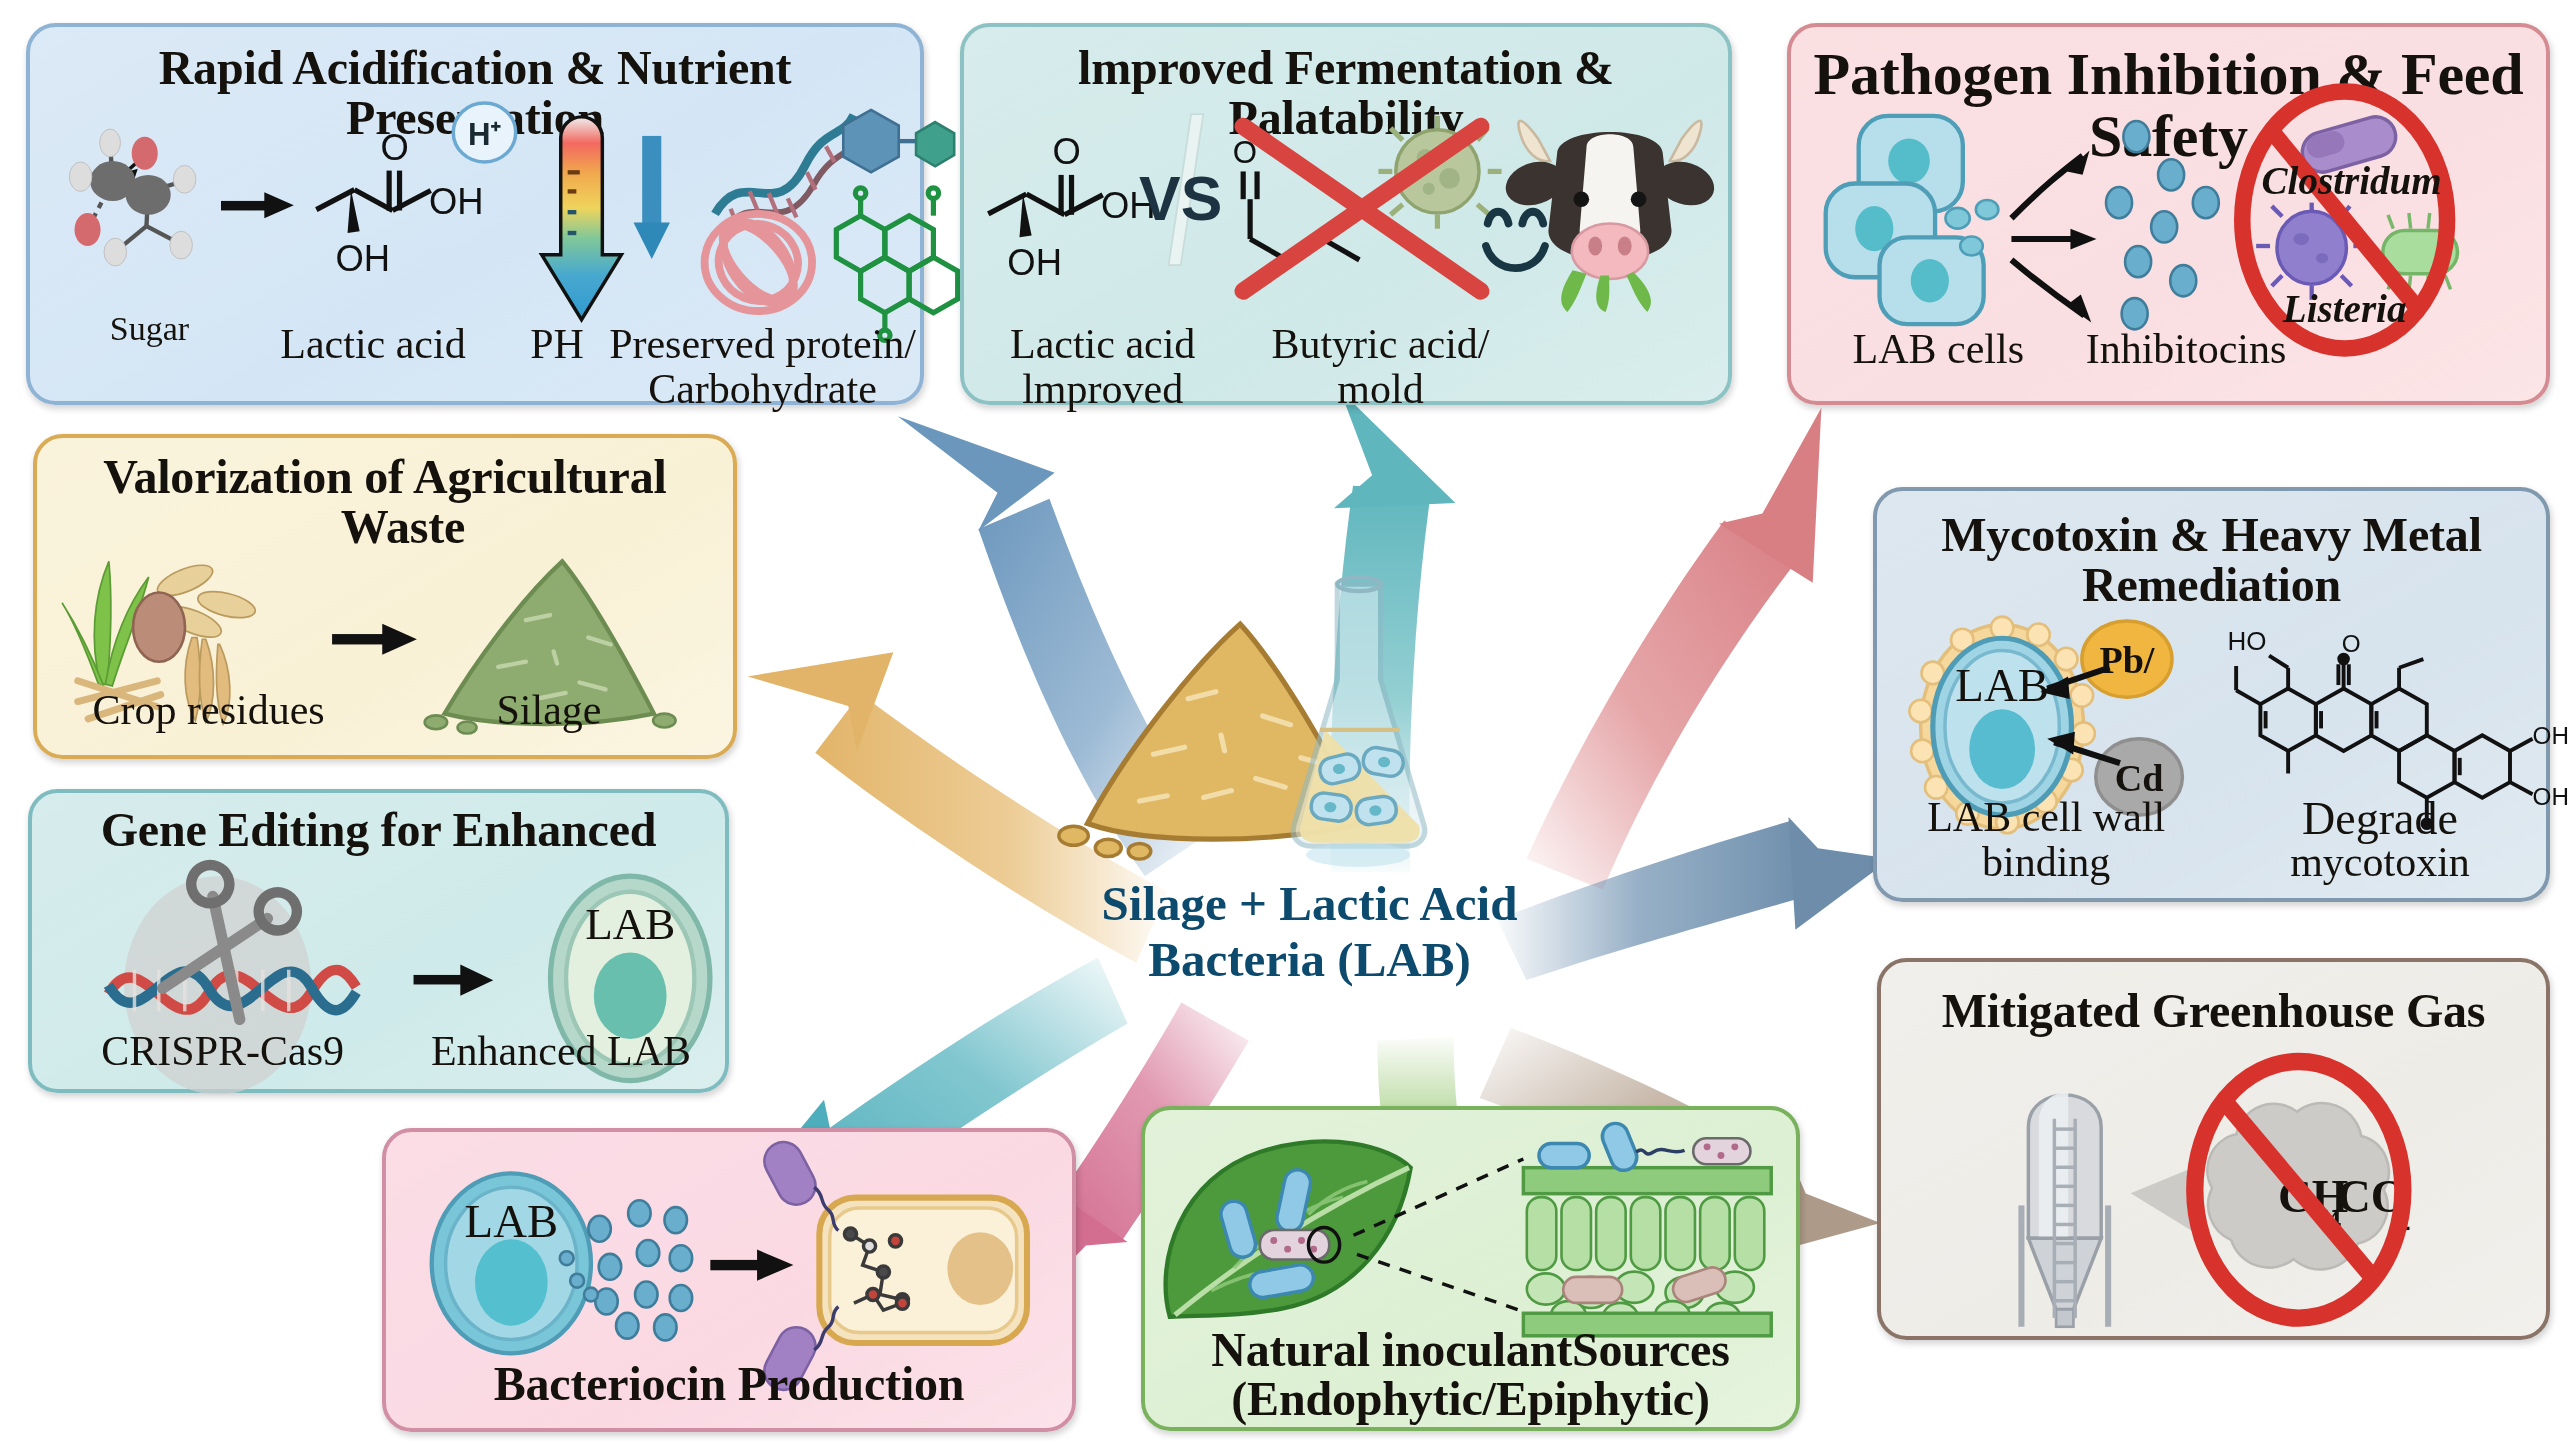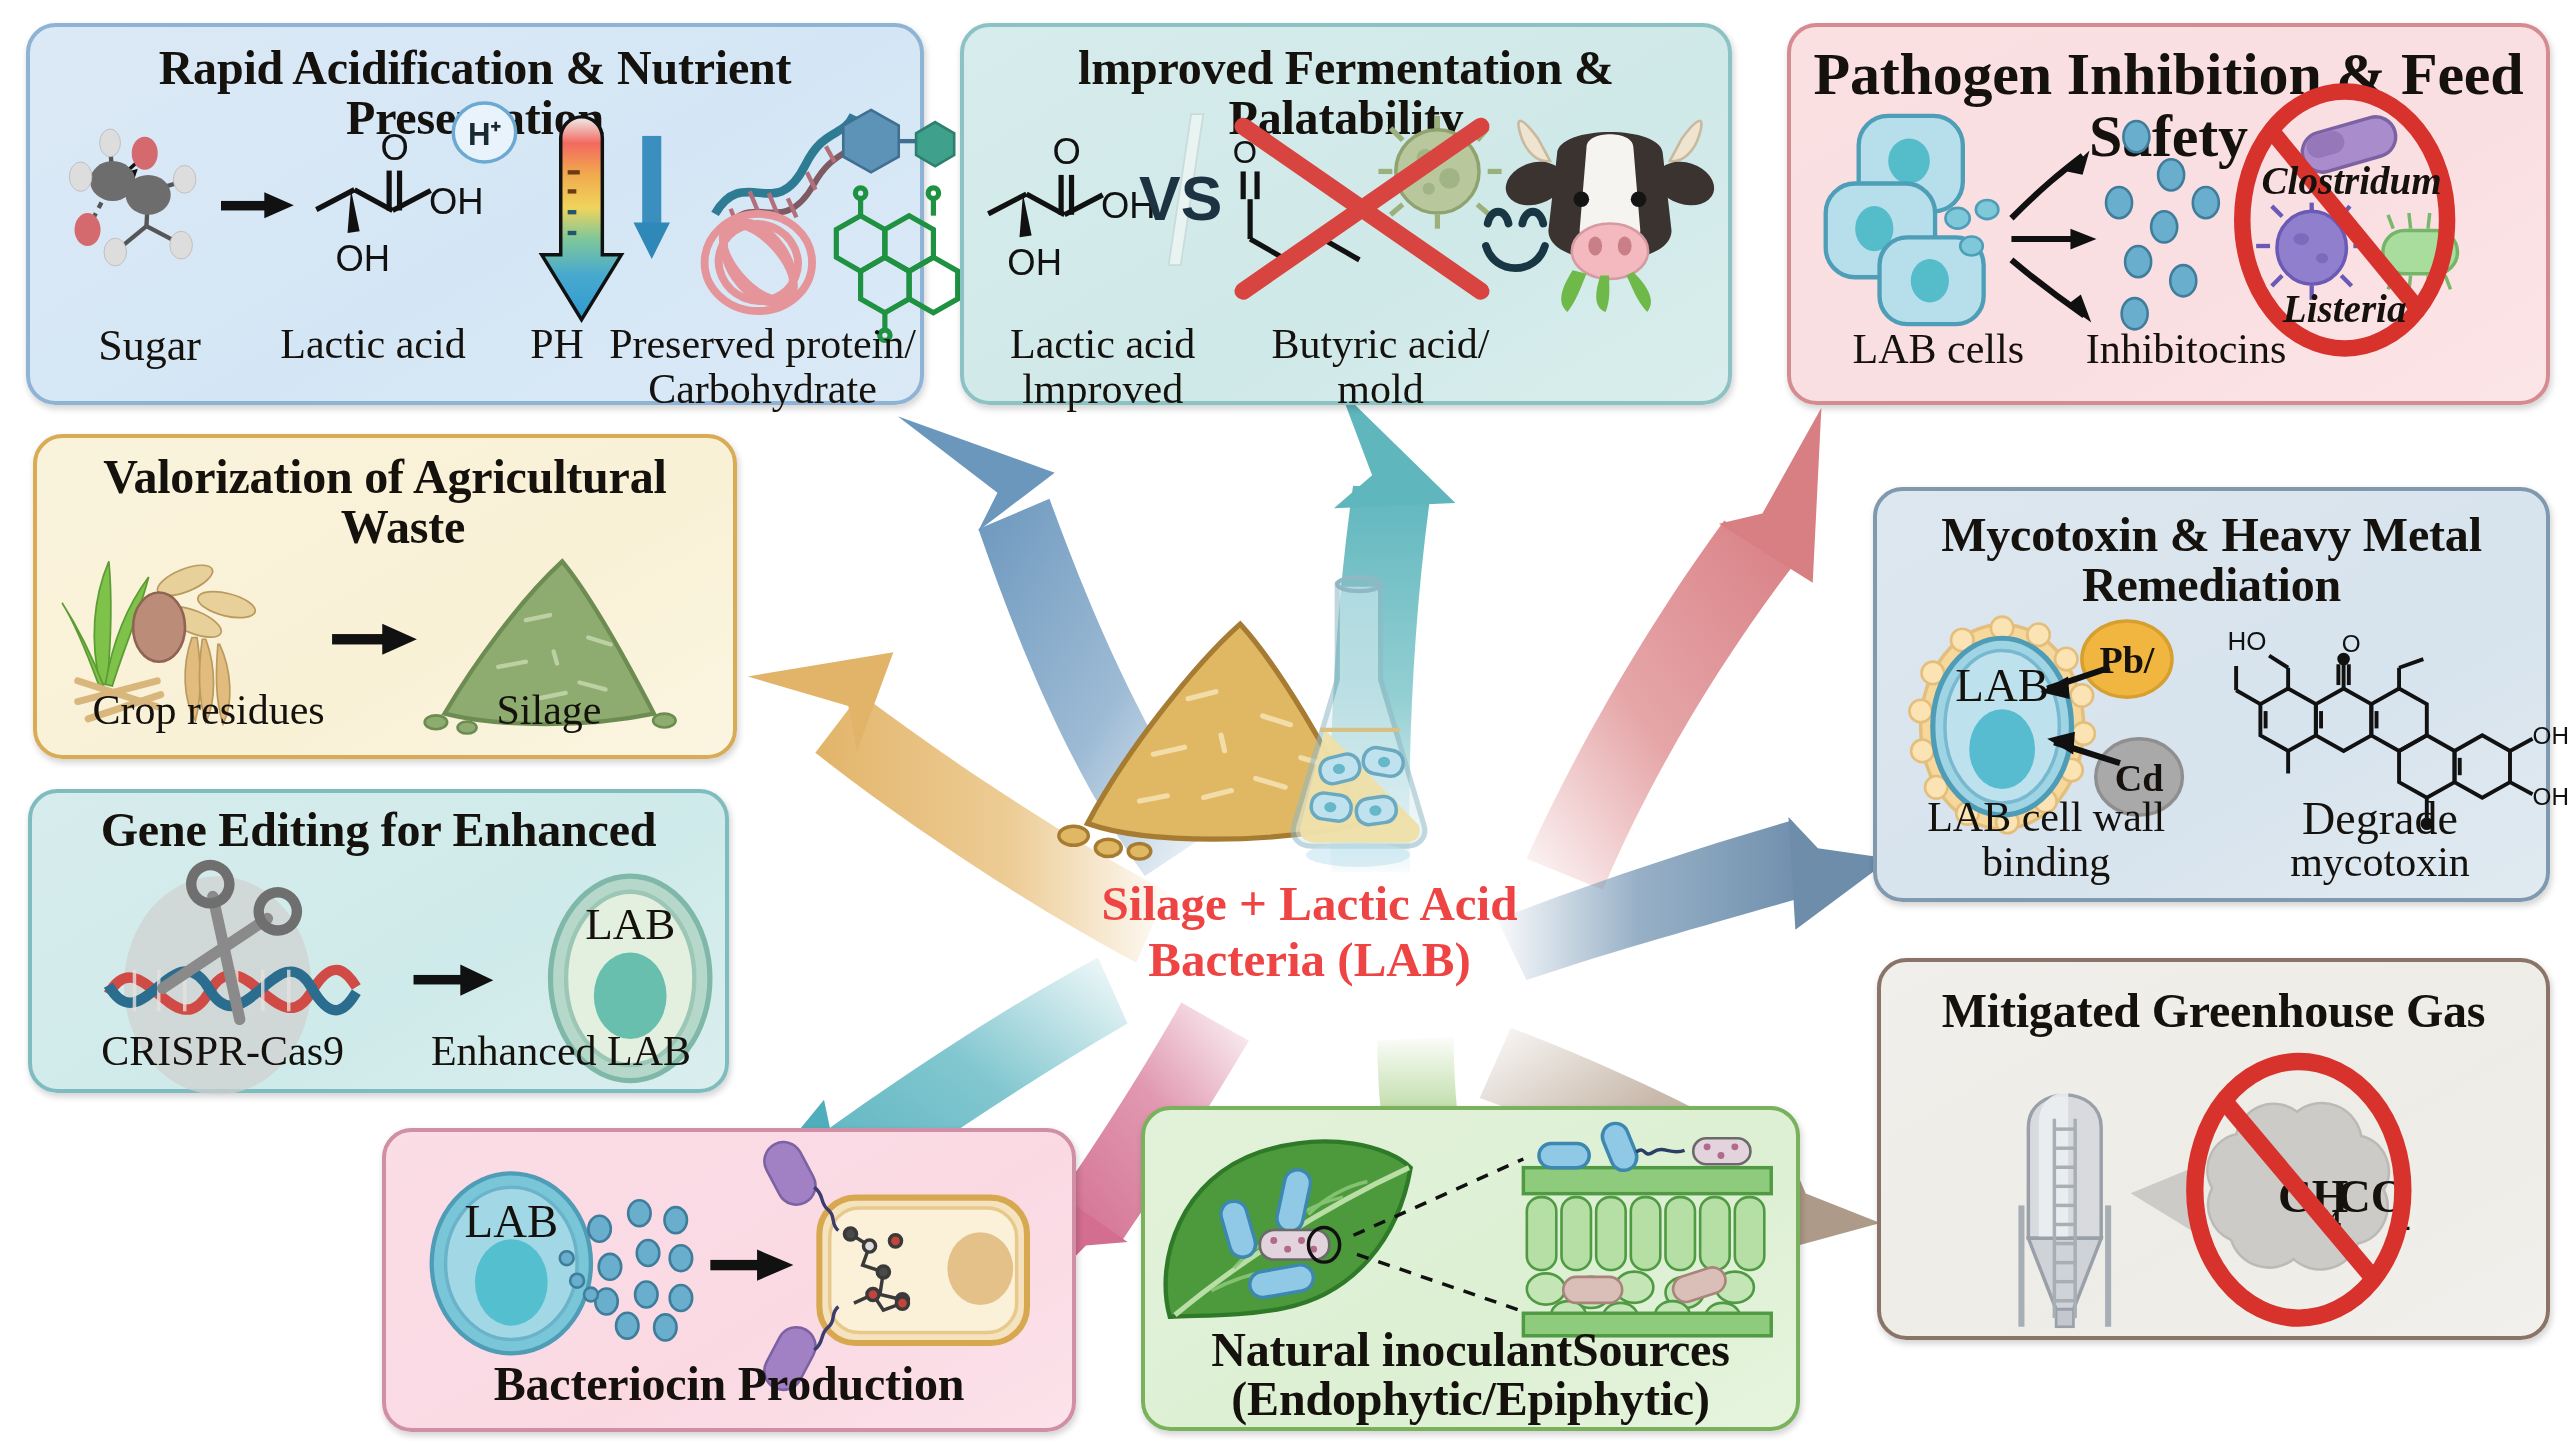--- a/index.html
+++ b/index.html
@@ -20,21 +20,21 @@
   .p-pinkr {background:linear-gradient(150deg,#fbe0e2 0%,#fadfe2 60%,#fce5e6 100%);border:4.3px solid #d58b92;}
   .p-cream {background:linear-gradient(150deg,#faf3dc 0%,#f9f1d6 60%,#fbf5e1 100%);border:4.3px solid #d9ab55;}
   .p-teal2 {background:linear-gradient(150deg,#d7ecec 0%,#cfeaea 60%,#daeeee 100%);border:4.3px solid #7fbcc0;}
   .p-slate {background:linear-gradient(150deg,#dde7ef 0%,#d7e3ed 60%,#e0eaf1 100%);border:4.3px solid #8099ae;}
   .p-grey  {background:linear-gradient(150deg,#f1efeb 0%,#eeece7 60%,#f2f0ec 100%);border:4.3px solid #8a7468;}
   .p-pink  {background:linear-gradient(150deg,#fbdde6 0%,#fad9e3 60%,#fce2ea 100%);border:4.3px solid #d08fa5;}
   .p-green {background:linear-gradient(150deg,#e2f2da 0%,#ddf0d3 60%,#e6f4de 100%);border:4.3px solid #79b15d;}
 
   svg{overflow:visible;}
   .arrowlayer{position:absolute;inset:0;pointer-events:none;}
-  .centerlbl{position:absolute;text-align:center;font-weight:700;color:#ef4444;line-height:1.1;}
+  .centerlbl{position:absolute;text-align:center;font-weight:700;color:#0c4a6e;line-height:1.1;}
 </style>
 </head>
 <body>
 
 <div class="stage">
 
 <svg class="arrowlayer" width="2576" height="1451" viewBox="0 0 2970 1673">
   <defs>
     <linearGradient id="gA" x1="1" y1="1" x2="0" y2="0">
       <stop offset="0" stop-color="#7ba3c6" stop-opacity=".05"></stop>
@@ -237,21 +237,21 @@
           <circle cx="58" cy="-8" r="6"></circle>
       <line x1="142" y1="18" x2="142" y2="-2"></line>
           <circle cx="142" cy="-8" r="6"></circle>
       <line x1="86" y1="130" x2="86" y2="150"></line>
           <circle cx="86" cy="156" r="6"></circle>
       <line x1="170" y1="98" x2="190" y2="98"></line>
           <circle cx="196" cy="98" r="6"></circle>
     </g>
   </svg>
 
-  <div class="cap" style="left:24px;top:296px;width:191px;font-size:44px;">Sugar</div>
+  <div class="cap" style="left:24px;top:284px;width:191px;font-size:34px;">Sugar</div>
   <div class="cap" style="left:217px;top:295px;width:252px;font-size:42px;">Lactic acid</div>
   <div class="cap" style="left:475px;top:295px;width:104px;font-size:42px;">PH</div>
   <div class="cap" style="left:572px;top:295px;width:321px;font-size:42px;">Preserved protein/</div>
   <div class="cap" style="left:572px;top:340px;width:321px;font-size:42px;">Carbohydrate</div>
 </div>
 
 <div class="panel p-teal" style="left:960px;top:23.4px;width:772px;height:382px;">
   <div class="ptitle" style="top:15.6px;font-size:48px;">lmproved Fermentation &amp; Palatability</div>
 
   <svg width="763" height="252" viewBox="0 0 880 290" style="position:absolute;left:0;top:80px;">

